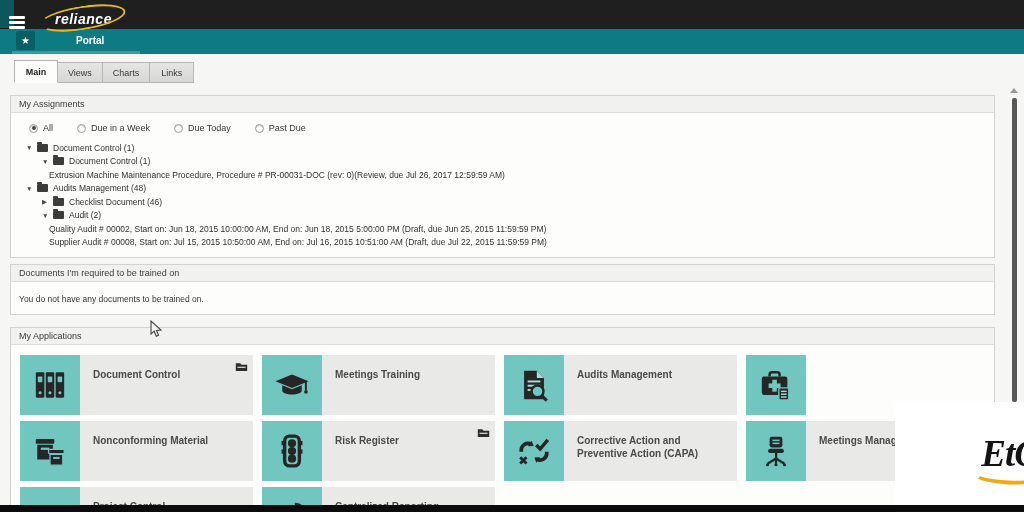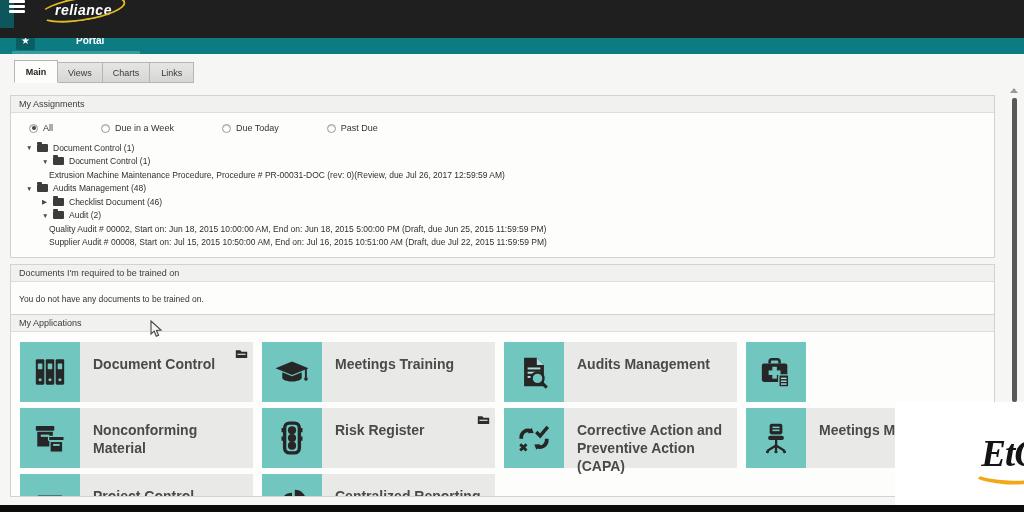--- a/index.html
+++ b/index.html
@@ -1,20 +1,20 @@
 <!DOCTYPE html>
 <html><head>
 <meta charset="utf-8">
 <style>
   * { margin:0; padding:0; box-sizing:border-box; }
   html,body { width:1024px; height:512px; overflow:hidden; }
   body { position:relative; background:#f6f6f4; font-family:"Liberation Sans", sans-serif; }
 
   
-  .topbar { position:absolute; left:0; top:0; width:1024px; height:38px; background:#1f1f1f; display:flex; align-items:flex-start; z-index:2; }
+  .topbar { position:absolute; left:0; top:0; width:1024px; height:29px; background:#1f1f1f; display:flex; align-items:flex-end; z-index:2; }
   .topbar-accent { position:absolute; left:0; top:0; width:14px; height:28px; background:#0d575c; }
   .hamburger { position:relative; margin-left:9px; width:16px; height:13px; display:flex; flex-direction:column; justify-content:space-between; cursor:pointer; }
   .hamburger span { display:block; width:16px; height:2.6px; background:#fff; border-radius:1px; }
   .brand { position:relative; margin-left:24px; font-style:italic; font-weight:bold; font-size:14px; color:#fff; letter-spacing:.5px; padding:2px 6px; }
   .brand::before { content:""; position:absolute; left:-10px; right:-8px; top:-3px; bottom:-1px; border:2.5px solid #e2bb24; border-left-color:transparent; border-radius:50%; transform:rotate(-9deg); }
   .topbar-right { margin-left:auto; display:flex; align-items:center; margin-right:10px; }
   .searchbox { width:134px; height:17px; background:#fff; border-radius:1px; display:flex; align-items:center; padding:0 2px 0 5px; }
   .searchbox input { flex:1; min-width:0; border:none; outline:none; background:transparent; font-size:8px; color:#666; font-family:"Liberation Sans",sans-serif; }
   .searchbox input::placeholder { color:#8a8a8a; }
   .search-chevron { font-size:9px; color:#1a1a1a; font-weight:bold; line-height:1; padding:0 2px; cursor:pointer; }
@@ -40,24 +40,24 @@
   .tabstrip { position:absolute; left:14px; top:60px; display:flex; align-items:flex-end; }
   .tab { height:21px; min-width:44px; padding:0 10px; background:linear-gradient(#e6e6e4,#d6d6d4); border:1px solid #b5b5b3; border-left:none; font-size:9px; color:#3a3a3a; display:flex; align-items:center; justify-content:center; cursor:pointer; }
   .tab:first-child { border-left:1px solid #b5b5b3; }
   .tab.active { background:#fdfdfc; height:23px; border-bottom:1px solid #fdfdfc; font-weight:bold; color:#222; }
 
   
   .panel { position:absolute; left:10px; width:985px; background:#fdfdfc; border:1px solid #d2d2d0; }
   .panel-header { height:17px; line-height:17px; background:#f1f1ef; border-bottom:1px solid #dddddb; font-size:9px; color:#3b3b3b; padding-left:8px; }
   .panel-assignments { top:95px; height:163px; }
   .panel-training { top:264px; height:51px; }
-  .panel-apps { top:314px; height:183px; overflow:hidden; }
-
-  
-  .filters { display:flex; align-items:center; margin:10px 0 0 18px;gap:24px; }
+  .panel-apps { top:327px; height:183px; overflow:hidden; }
+
+  
+  .filters { display:flex; align-items:center; margin:10px 0 0 18px; }
   .filter { display:flex; align-items:center; margin-right:24px; font-size:9px; color:#333; cursor:pointer; }
   .radio { display:inline-block; width:9px; height:9px; border-radius:50%; border:1px solid #9a9a9a; background:#fff; margin-right:5px; box-shadow:inset 0 1px 1px rgba(0,0,0,.2); }
   .radio.selected { position:relative; }
   .radio.selected::after { content:""; position:absolute; left:1.5px; top:1.5px; width:4px; height:4px; border-radius:50%; background:#464646; }
 
   
   .tree { margin-top:8px; }
   .tree-row { height:13.5px; display:flex; align-items:center; font-size:8.5px; color:#2f2f2f; white-space:nowrap; cursor:pointer; }
   .tree-arrow { width:11px; font-size:6.5px; color:#4a4a4a; text-align:left; }
   .arrow-expanded::before { content:"▼"; }
@@ -65,21 +65,21 @@
   .folder-icon { position:relative; width:11px; height:8px; background:#3c3c3c; border-radius:1px; margin-right:5px; flex:0 0 11px; }
   .folder-icon::before { content:""; position:absolute; top:-2px; left:0; width:5px; height:2px; background:#3c3c3c; border-radius:1px 1px 0 0; }
 
   
   .training-empty { font-size:8.5px; color:#333; padding:12px 0 0 8px; }
 
   
   .tiles { display:grid; grid-template-columns:repeat(4, 233px); gap:6px 9px; padding:10px 9px; }
   .tile { position:relative; width:233px; height:60px; display:flex; cursor:pointer; }
   .tile-icon { flex:0 0 60px; width:60px; height:60px; background:#72c6c0; display:flex; align-items:center; justify-content:center; }
-  .tile-label { flex:1; background:#e9e9e7; font-size:14px; font-weight:bold; color:#4a4a4a; padding:13px 8px 0 13px; line-height:1.3; }
+  .tile-label { flex:1; background:#e9e9e7; font-size:10px; font-weight:bold; color:#4a4a4a; padding:13px 8px 0 13px; line-height:1.3; }
   .tile-badge { position:absolute; top:3px; right:5px; width:13px; height:10px; }
 
   
   .scroll-up { position:absolute; left:1010px; top:88px; width:0; height:0; border-left:4px solid transparent; border-right:4px solid transparent; border-bottom:5px solid #9a9a9a; cursor:pointer; }
   .scroll-thumb { position:absolute; left:1012px; top:98px; width:5px; height:304px; background:#585858; border-radius:2px; cursor:pointer; }
 
   
   .etq-box { position:absolute; left:895px; top:402px; width:145px; height:103px; background:#fff; z-index:5; display:flex; align-items:center; justify-content:flex-end; }
   .etq-logo { position:relative; font-family:"Liberation Serif", serif; font-style:italic; font-weight:bold; font-size:37px; color:#141414; letter-spacing:-1px; }
   .etq-logo::after { content:""; position:absolute; left:-14px; bottom:-9px; width:116px; height:34px; border:4px solid transparent; border-bottom-color:#f2a816; border-radius:50%; transform:rotate(-5deg); }

